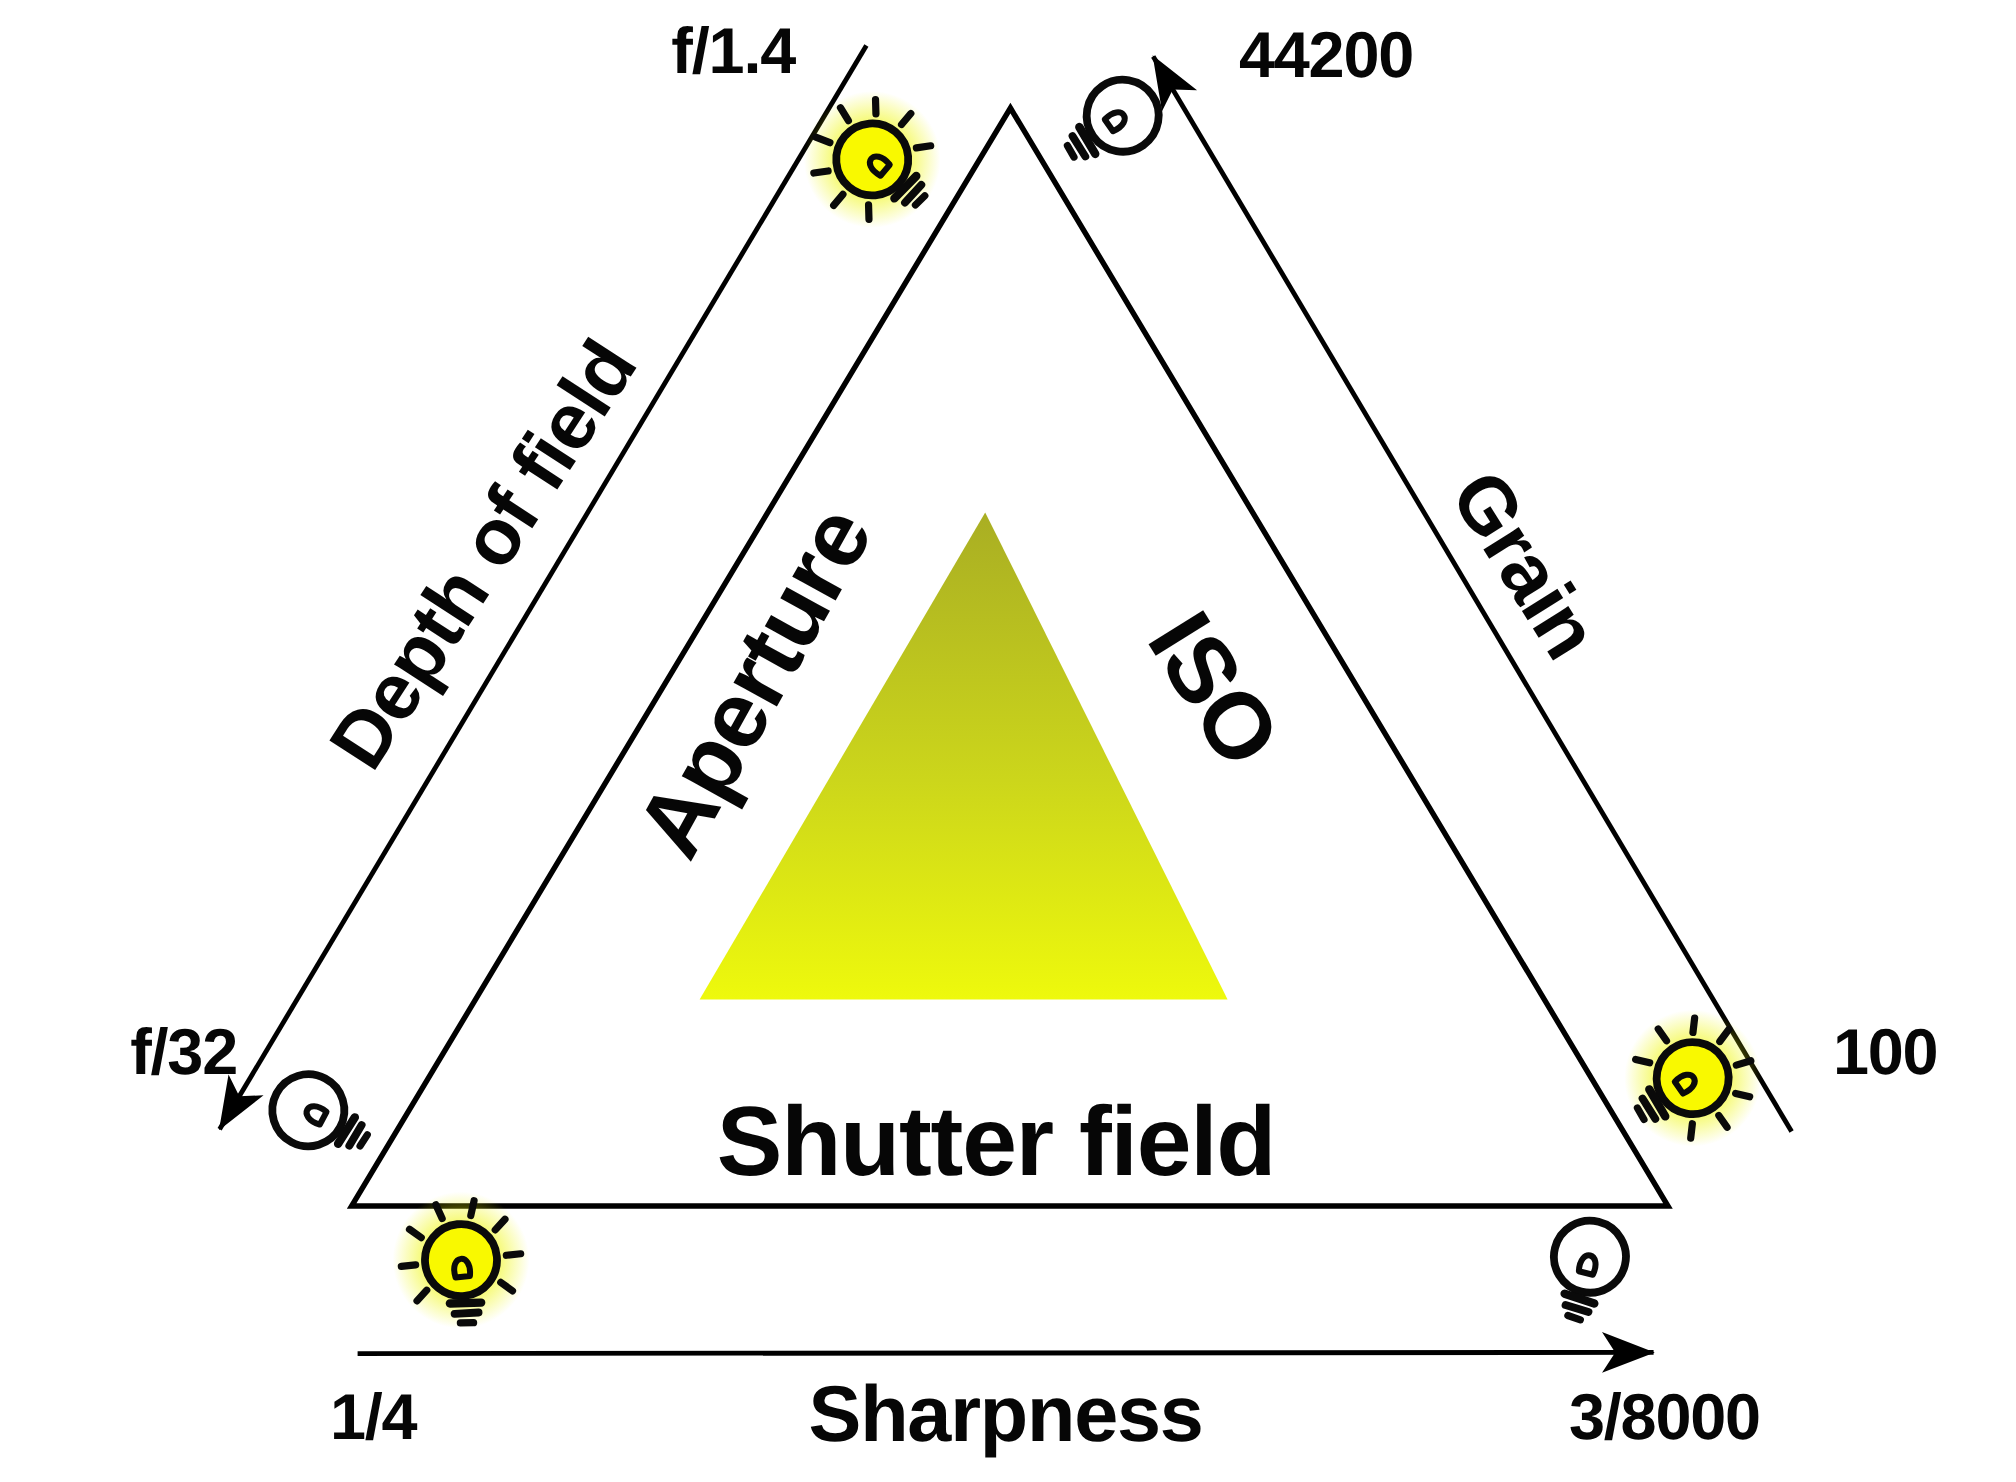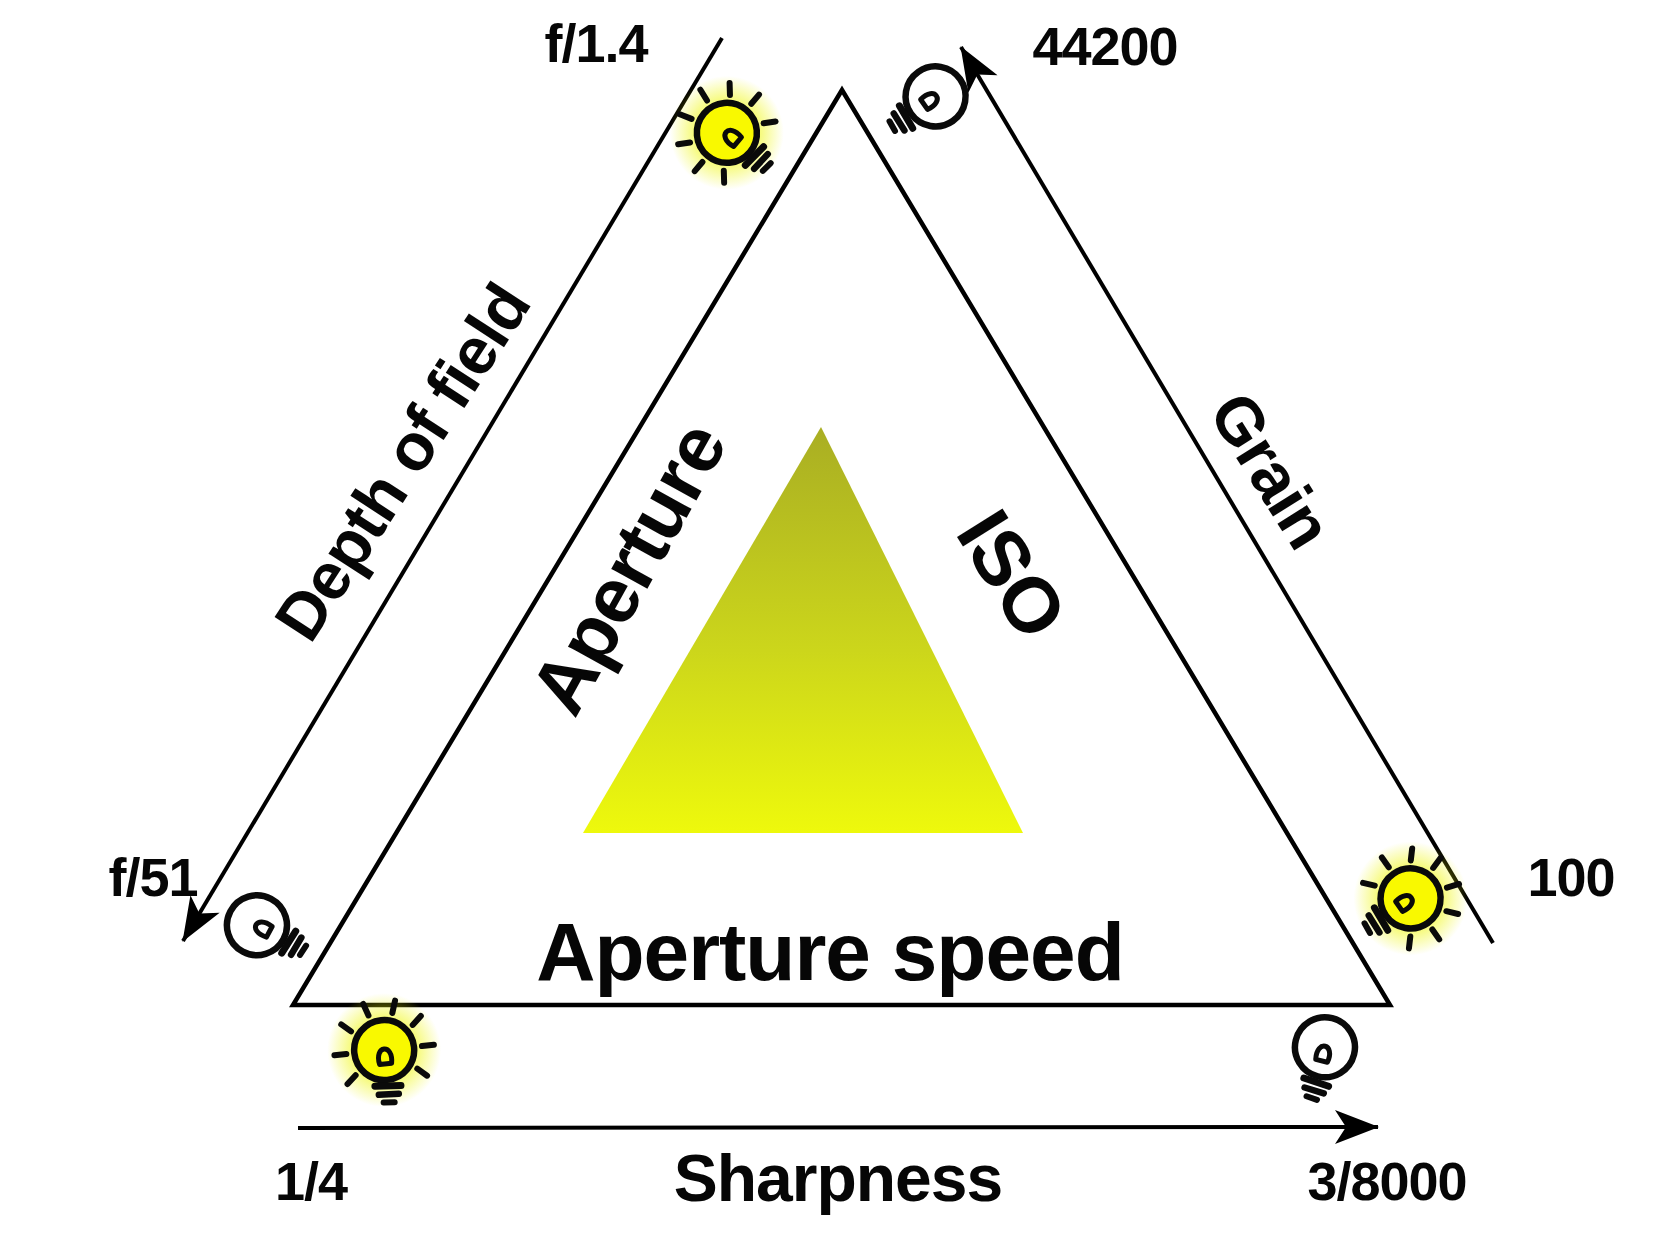--- a/index.html
+++ b/index.html
@@ -107,37 +107,37 @@
       <use href="#bulbLit"></use>
     </g>
     <g transform="translate(1323,1055) rotate(14)">
       <use href="#bulbUnlit"></use>
     </g>
     <g transform="translate(1404,903) rotate(55)">
       <use href="#bulbLit"></use>
     </g>
   </svg>
 
-  <div class="lbl fs-corner" style="left:596px;top:43px;">f/1.4</div>
+  <div class="lbl fs-corner" style="left:611px;top:43px;">f/1.4</div>
 
   <div class="lbl fs-corner" style="left:1105px;top:46px;">44200</div>
 
-  <div class="lbl fs-corner" style="left:153px;top:877px;">f/51</div>
+  <div class="lbl fs-corner" style="left:153px;top:877px;">f/32</div>
 
   <div class="lbl fs-corner" style="left:1527px;top:877px;margin-left:44px;">100</div>
 
   <div class="lbl fs-corner" style="left:311px;top:1181px;">1/4</div>
 
   <div class="lbl fs-corner" style="left:1387px;top:1181px;">3/8000</div>
 
   <div class="lbl rot-l2 fs-axis" style="left:402px;top:462px;">Depth of field</div>
 
   <div class="lbl rot-r fs-axis" style="left:1271px;top:470px;">Grain</div>
 
   <div class="lbl fs-axis" style="left:838px;top:1178px;">Sharpness</div>
 
   <div class="lbl rot-l fs-side" style="left:628px;top:568px;">Aperture</div>
 
   <div class="lbl rot-r fs-side" style="left:1012px;top:574px;">ISO</div>
 
-  <div class="lbl fs-shutter" style="left:830px;top:952px;">Aperture speed</div>
+  <div class="lbl fs-shutter" style="left:830px;top:952px;">Shutter field</div>
 
 </div>
 
 </body></html>

